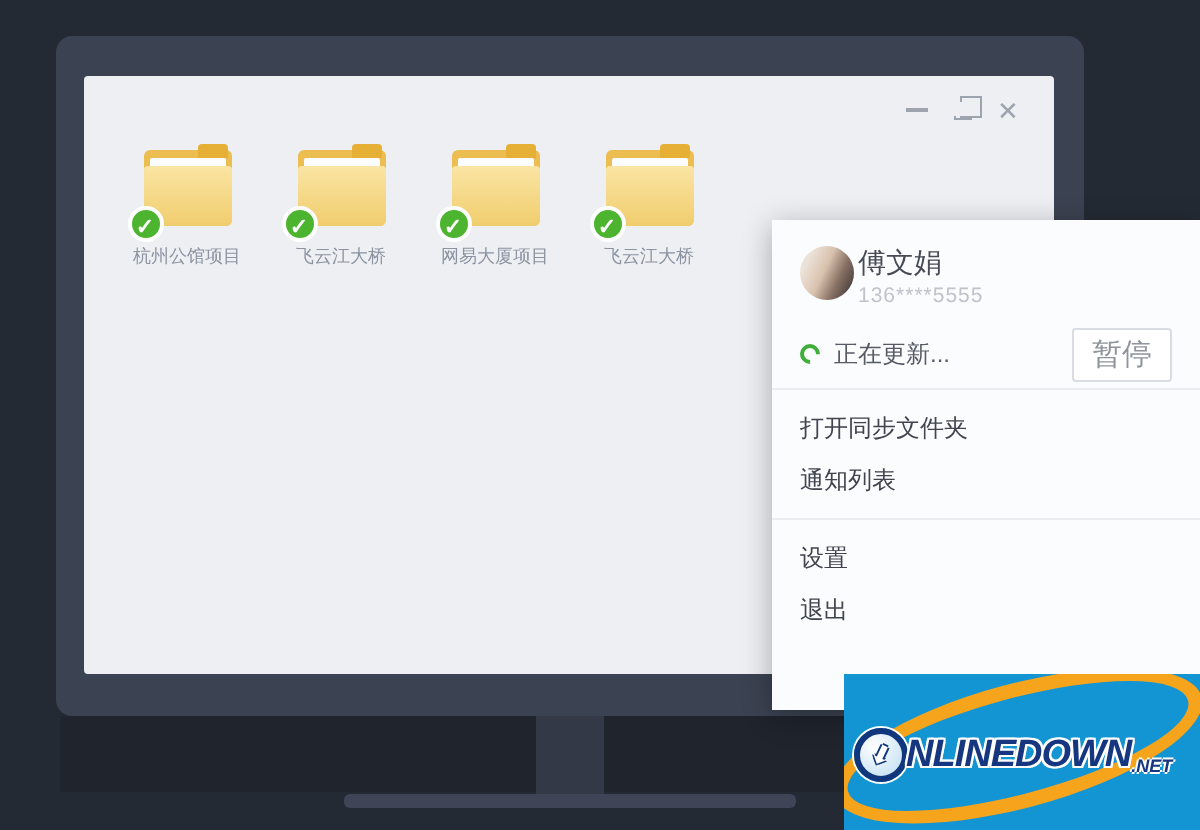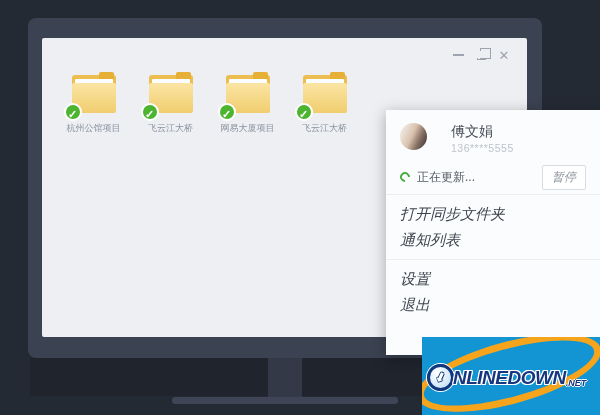--- a/index.html
+++ b/index.html
@@ -42,36 +42,36 @@
                   background:#fbfcfd; border-radius:1px; }
   .folder-front { position:absolute; left:0; top:11px; right:0; bottom:0;
                   background:linear-gradient(#fbe5a4,#f0cd6e); border-radius:2px 2px 3px 3px; }
   .sync-badge { position:absolute; left:-8px; bottom:-8px; width:18px; height:18px;
                 background:#4cb42e; border:2px solid #fff; border-radius:50%;
                 color:#fff; font-size:11px; font-weight:bold; line-height:18px; text-align:center; }
   .folder-label { margin-top:9px; font-size:9px; color:#8b93a1; white-space:nowrap; }
   
   .popup { position:absolute; left:386px; top:110px; width:214px; height:245px;
            background:#fbfcfd; box-shadow:0 3px 14px rgba(0,0,0,.3); z-index:20; }
-  .profile { display:flex; padding:13px 14px 6px 14px; gap:24px; }
+  .profile { display:flex; padding:13px 14px 6px 14px; gap:2px; }
   .avatar { width:27px; height:27px; border-radius:50%; flex:none;
             background:linear-gradient(115deg,#ece2d8 18%,#d9c2ae 45%,#8a7265 68%,#463d3c 92%); }
   .u-name { font-size:14px; color:#464b55; line-height:16px; }
   .u-phone { font-size:10.5px; color:#bfc3cb; margin-top:3px; letter-spacing:.5px; }
   .status-row { display:flex; align-items:center; padding:0 14px; height:34px; }
   .sync-spin { width:10px; height:10px; border:2px solid #41ae3c; border-radius:50%;
                border-right-color:transparent; transform:rotate(45deg); flex:none; }
   .status-text { font-size:12px; color:#565b65; margin-left:7px;text-align:right; }
   .pause-btn { margin-left:auto; background:#fff; border:1px solid #d9dce2; border-radius:2px;
-               font-size:12px; color:#8f949d; padding:3px 9px; cursor:pointer;
-               font-family:"Liberation Sans", sans-serif;font-style:italic; }
+               font-size:15px; color:#8f949d; padding:3px 9px; cursor:pointer;
+               font-family:"Liberation Sans", sans-serif; }
   .divider { border-top:1px solid #ebedf0; margin:0; }
   .menu { list-style:none; padding:6px 0; }
   .menu li { display:flex; align-items:center; height:26px; padding:0 14px;
-             font-size:15px; color:#3f444e; cursor:pointer;font-style:italic; }
+             font-size:12px; color:#3f444e; cursor:pointer; }
   .notif-dot { width:5px; height:5px; border-radius:50%; background:#ee4468; margin-left:9px; }
   
   .watermark { position:absolute; left:422px; top:337px; width:178px; height:78px;
                background:#1395d3; overflow:hidden; z-index:50; }
   .swoosh { position:absolute; left:-8px; top:5px; width:190px; height:62px;
             border:7px solid #f6a41c; border-radius:50%; transform:rotate(-15deg); }
   .wm-cn { position:absolute; left:50px; top:6px; font-size:17px; font-weight:bold;
            color:#fff; letter-spacing:1px; white-space:nowrap;
            text-shadow:-1px 0 #113a7d,1px 0 #113a7d,0 -1px #113a7d,0 1px #113a7d,
                        1px 1px #113a7d,-1px -1px #113a7d,1px -1px #113a7d,-1px 1px #113a7d; }

